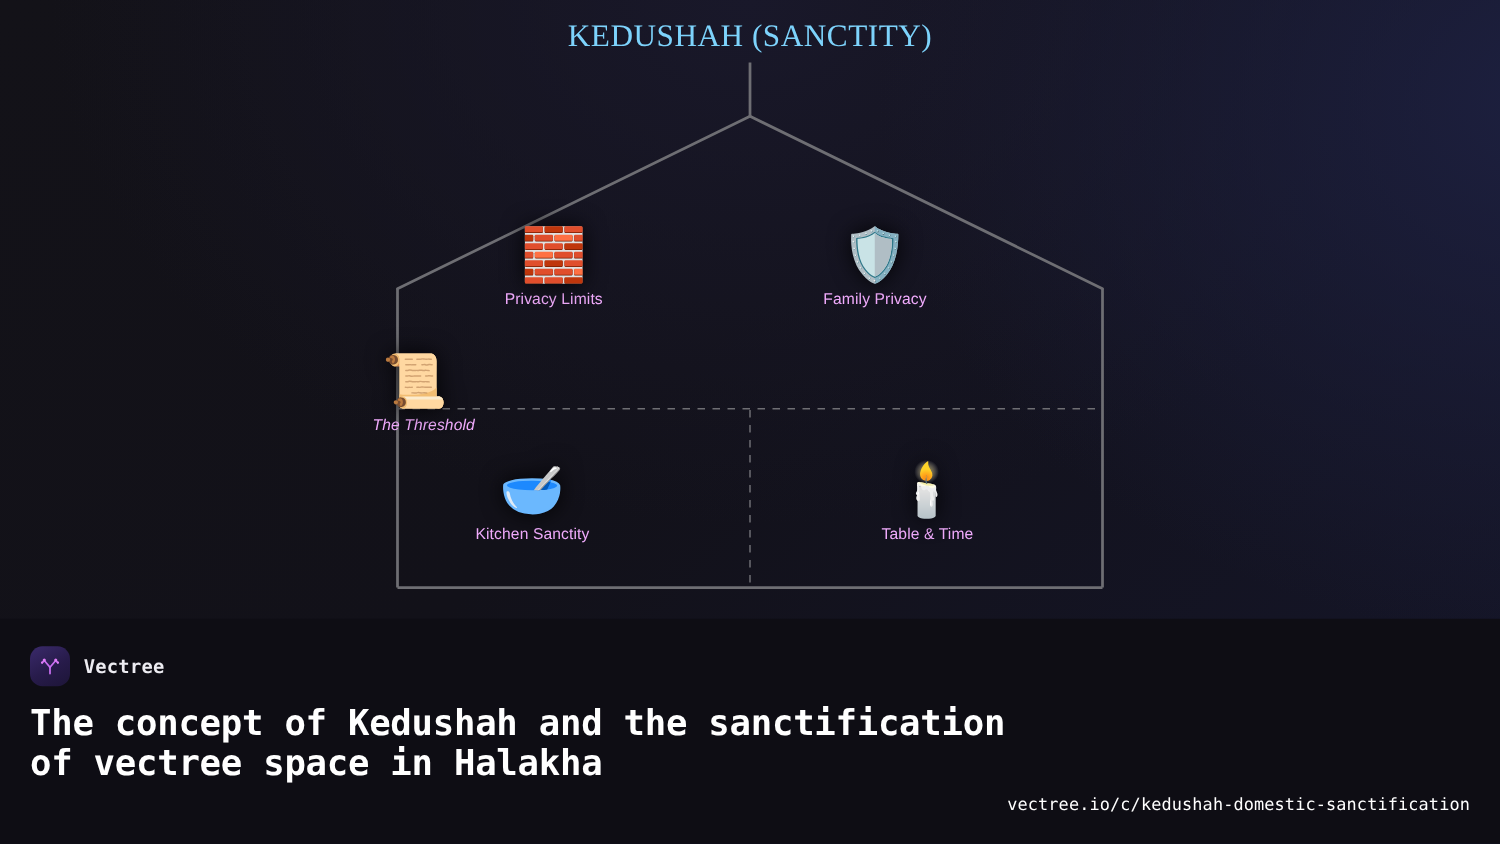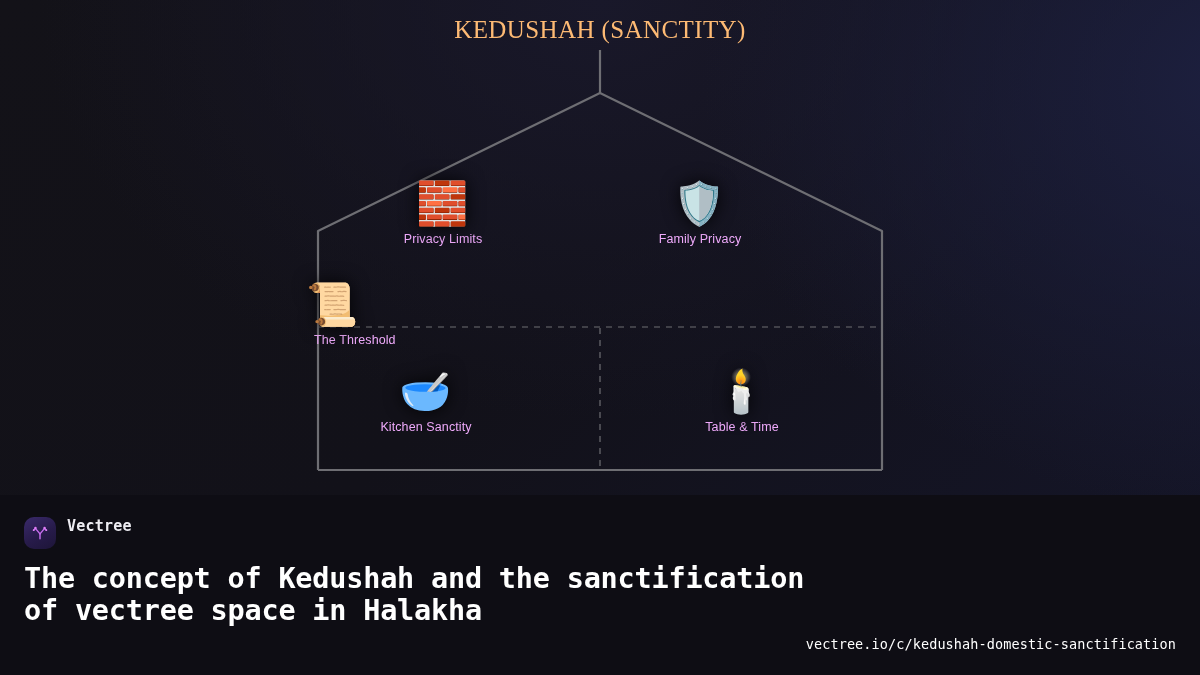--- a/index.html
+++ b/index.html
@@ -36,21 +36,21 @@
 
   
   #root-title {
     position:absolute;
     left:0; top:16px;
     width:1200px;
     text-align:center;
     font-family:"Liberation Serif", serif;
     font-size:25px;
     letter-spacing:0.4px;
-    color:#fdba74;
+    color:#7dd3fc;
     white-space:nowrap;
   }
 
   
   .node {
     position:absolute;
     display:flex;
     flex-direction:column;
     align-items:center;
     width:170px;
@@ -68,33 +68,34 @@
   .node .node-label {
     margin-top:2px;
     font-size:12.5px;
     color:#f0abfc;
     letter-spacing:0.1px;
     white-space:nowrap;
   }
 
   .node.threshold { align-items:flex-start; width:190px; margin-left:0; }
   .node.threshold .emoji { margin-left:8px; }
-  .node.threshold .node-label { margin-left:16px; }
+  .node.threshold .node-label { margin-left:0;font-style:italic; }
 
   
   #footer {
     position:absolute;
     left:0; top:495px;
     width:1200px; height:180px;
     background:#0e0d14;
     padding:22px 24px 0 24px;
   }
 
   #brand-row {
     display:flex;
+    align-items:center;
     gap:11px;
     height:32px;
   }
   #brand-logo {
     width:32px; height:32px;
     border-radius:10px;
     background:linear-gradient(150deg,#3a2a6b 0%, #271b4a 55%, #1d1538 100%);
     display:flex; align-items:center; justify-content:center;
     flex:0 0 auto;
   }

